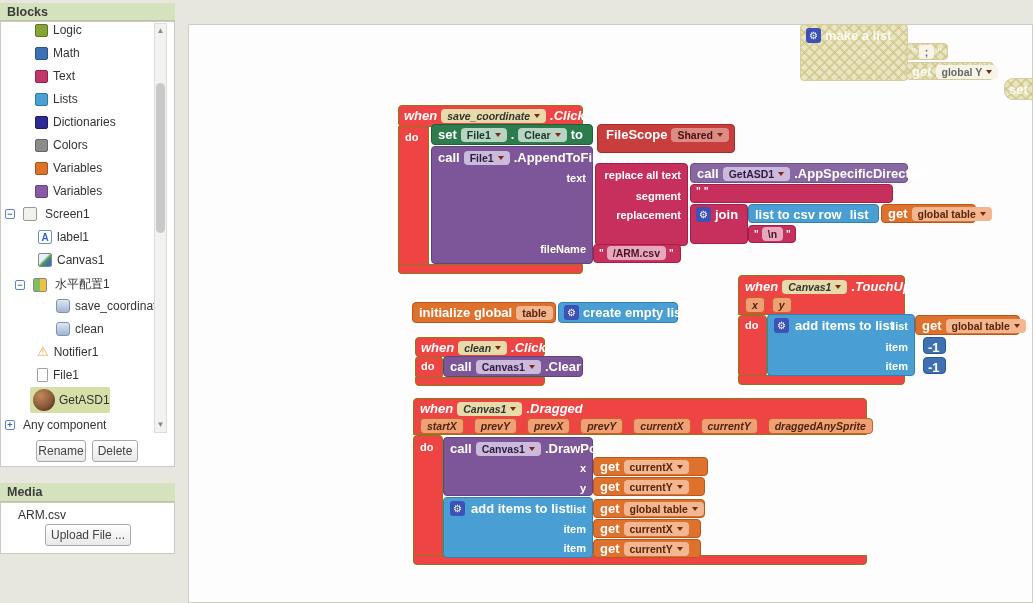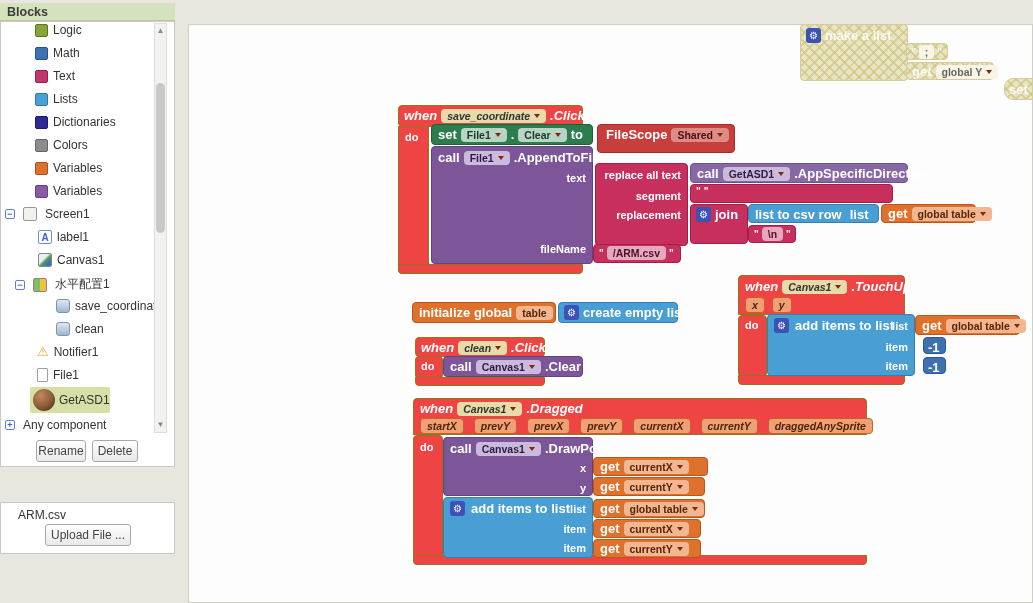--- a/index.html
+++ b/index.html
@@ -135,20 +135,21 @@
   </div>
 
   <div class="sb-track" style="left:154px;top:23px;width:13px;height:410px;"></div>
   <div class="sb-arrow" style="left:154px;top:25px;width:13px;">▲</div>
   <div class="sb-thumb" style="left:156px;top:83px;width:9px;height:150px;"></div>
   <div class="sb-arrow" style="left:154px;top:419px;width:13px;">▼</div>
 
   <div class="btn" style="left:36px;top:440px;width:50px;height:22px;line-height:20px;">Rename</div>
   <div class="btn" style="left:92px;top:440px;width:46px;height:22px;line-height:20px;">Delete</div>
 
+  <div class="panel-header" style="left:0;top:483px;width:175px;height:19px;"><span>Media</span></div>
   <div class="panel-body" style="left:0;top:502px;width:175px;height:52px;"></div>
   <div class="abs" style="left:18px;top:508px;font-size:12px;color:#333;">ARM.csv</div>
   <div class="btn" style="left:45px;top:524px;width:86px;height:22px;line-height:20px;">Upload File ...</div>
 
   <div class="canvas" style="left:188px;top:24px;width:845px;height:579px;"></div>
 
   <div class="blk ghost" style="left:800px;top:24px;width:108px;height:57px;">
     <div class="frow">
         <span class="gear">⚙</span>
         <span class="bt">make a list</span>

